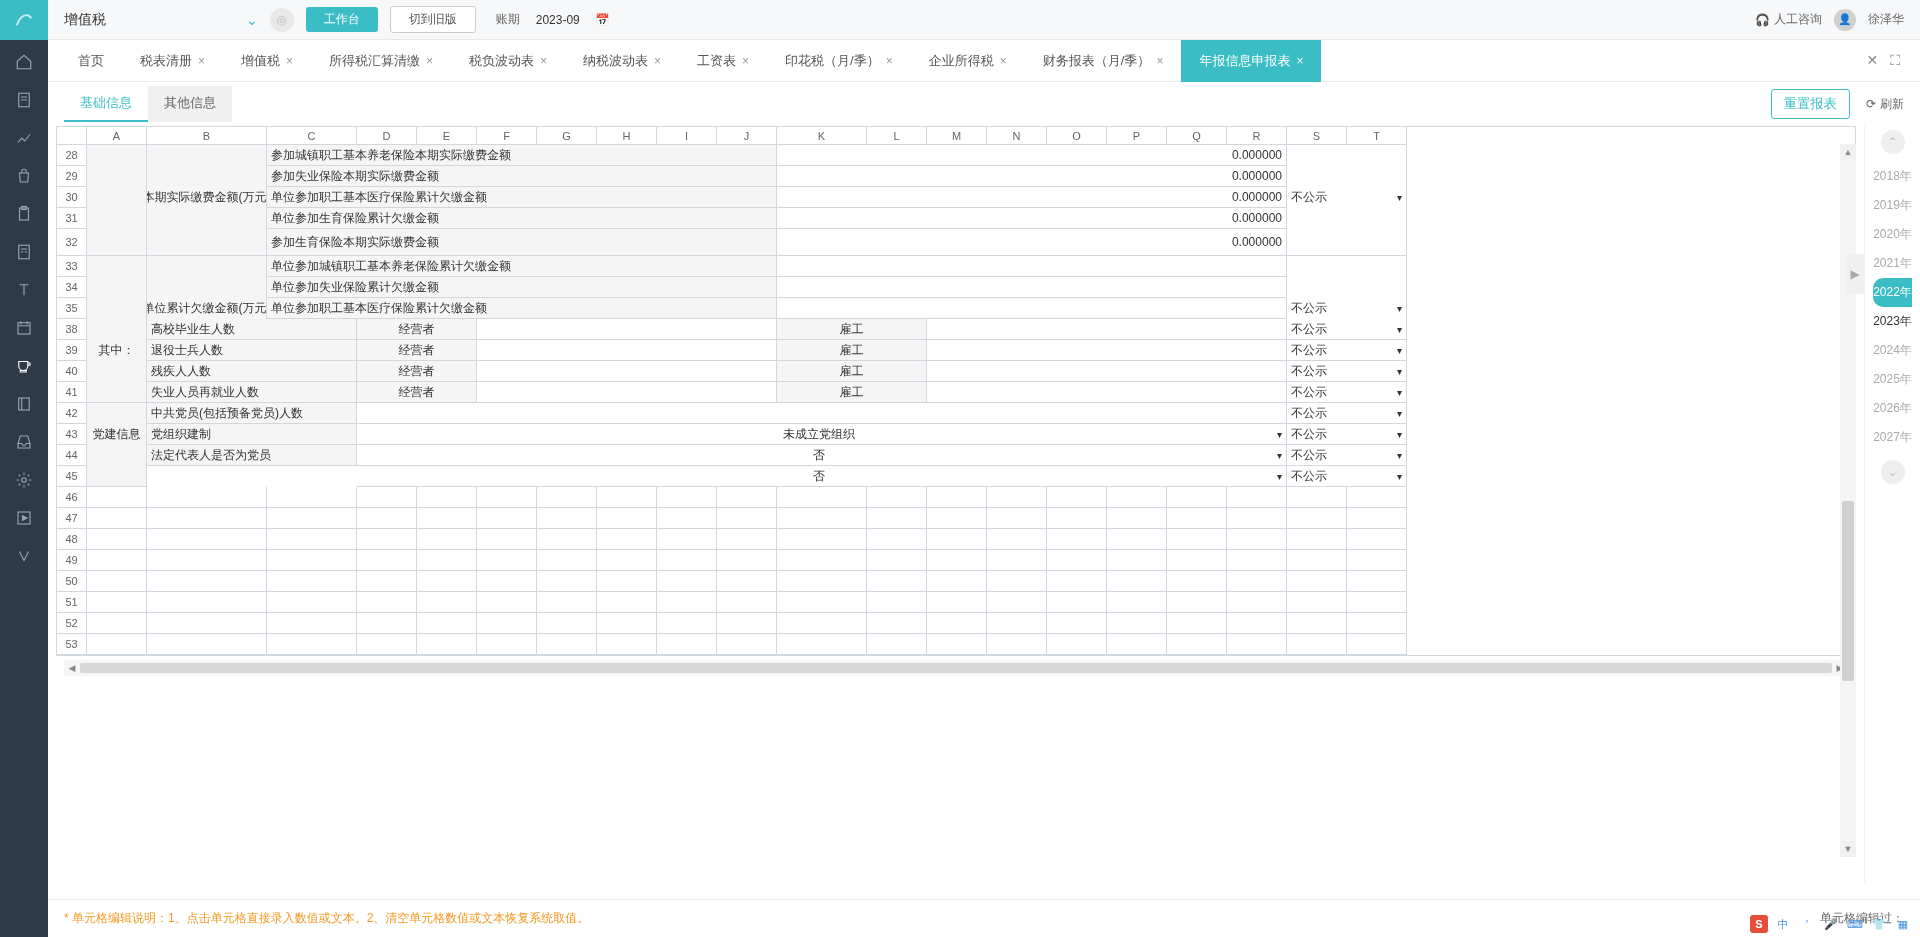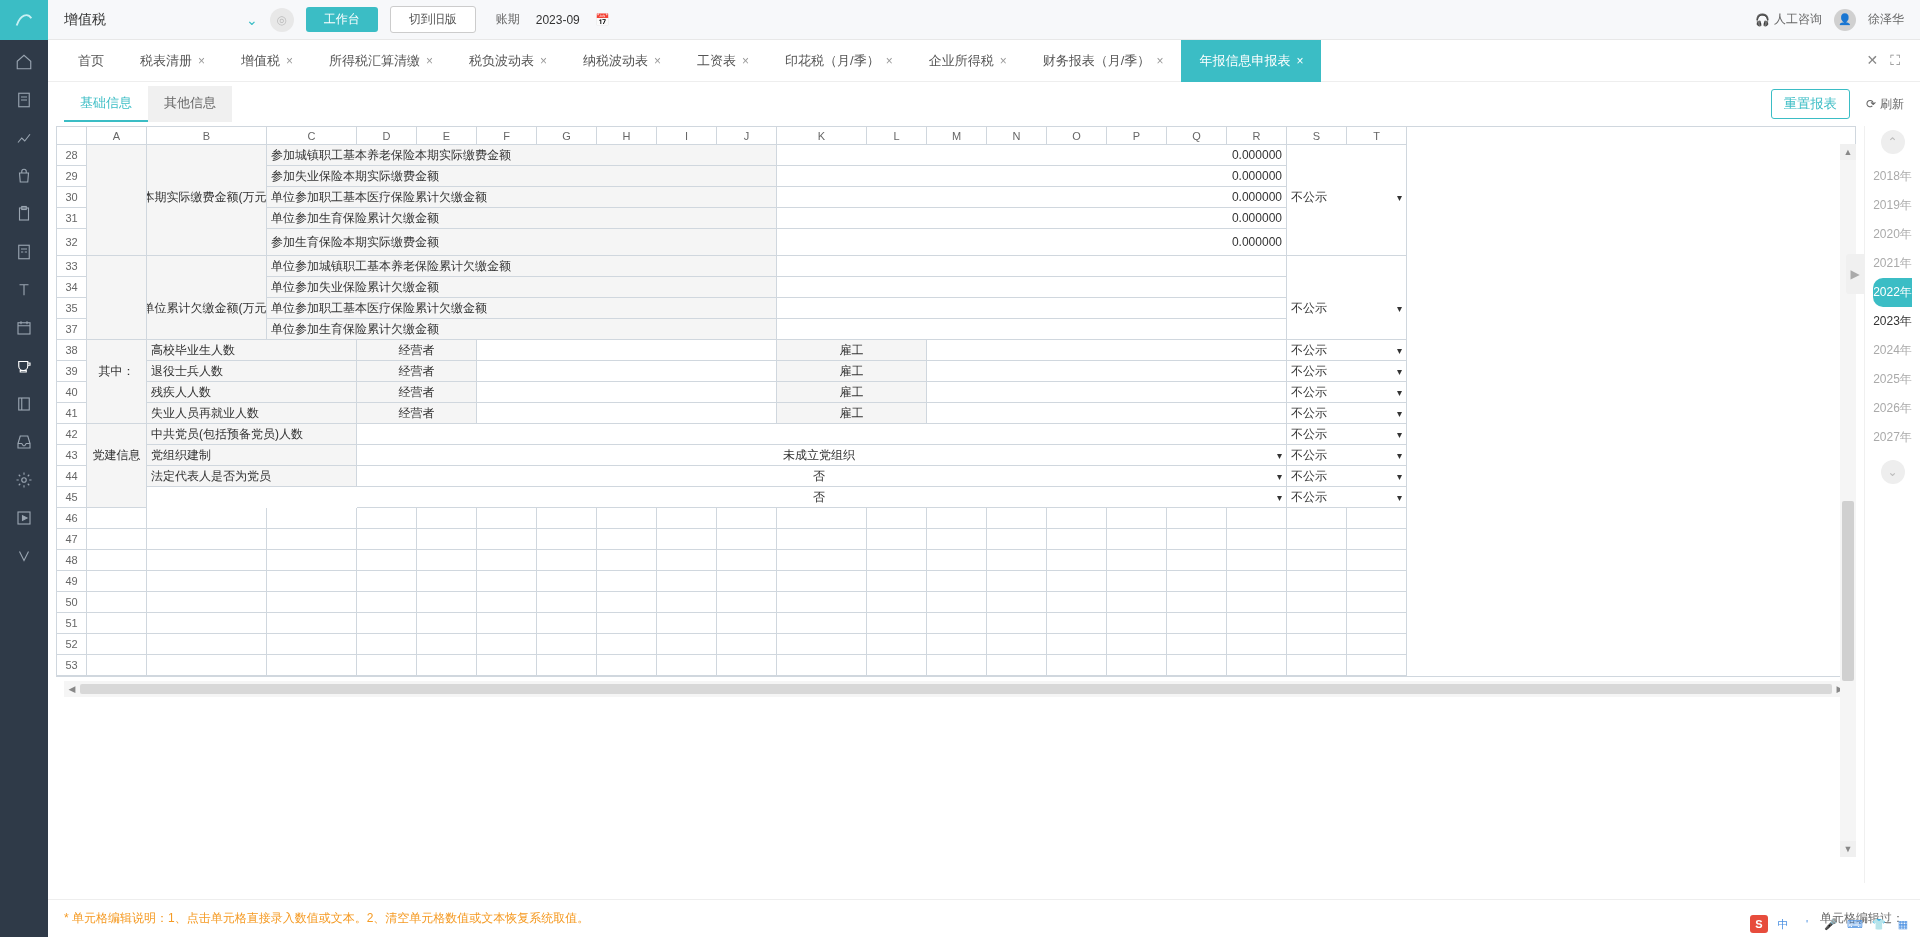--- a/index.html
+++ b/index.html
@@ -364,28 +364,20 @@
               <div class="cell lbl" style="width: 60px; border-bottom: none; border-top: none;"></div>
               <div class="cell lbl center" style="width: 120px; border-bottom: none; border-top: none;">单位累计欠缴金额(万元)</div>
               <div class="cell lbl" style="width: 510px;">单位参加职工基本医疗保险累计欠缴金额</div>
               <div class="cell " style="width: 510px;"></div>
               <div class="cell center" style="width: 120px; border-bottom: none; border-top: none;">
                 <span>不公示</span>
                 <span class="arrow-r">▾</span>
               </div>
             </div>
             <div class="row">
-              <div class="row-hdr">37</div>
-              <div class="cell lbl" style="width: 60px; border-top: none;"></div>
-              <div class="cell lbl center" style="width: 120px; border-top: none;"></div>
-              <div class="cell lbl" style="width: 510px;">单位参加生育保险累计欠缴金额</div>
-              <div class="cell " style="width: 510px;"></div>
-              <div class="cell " style="width: 120px; border-top: none;"></div>
-            </div>
-            <div class="row">
               <div class="row-hdr">38</div>
               <div class="cell lbl center" style="width: 60px; border-bottom: none;"></div>
               <div class="cell lbl" style="width: 210px; text-align: right;">高校毕业生人数</div>
               <div class="cell lbl center" style="width: 120px;">经营者</div>
               <div class="cell " style="width: 300px;"></div>
               <div class="cell lbl center" style="width: 150px;">雇工</div>
               <div class="cell " style="width: 360px;"></div>
               <div class="cell center" style="width: 120px;">
                 <span>不公示</span>
                 <span class="arrow-r">▾</span>

